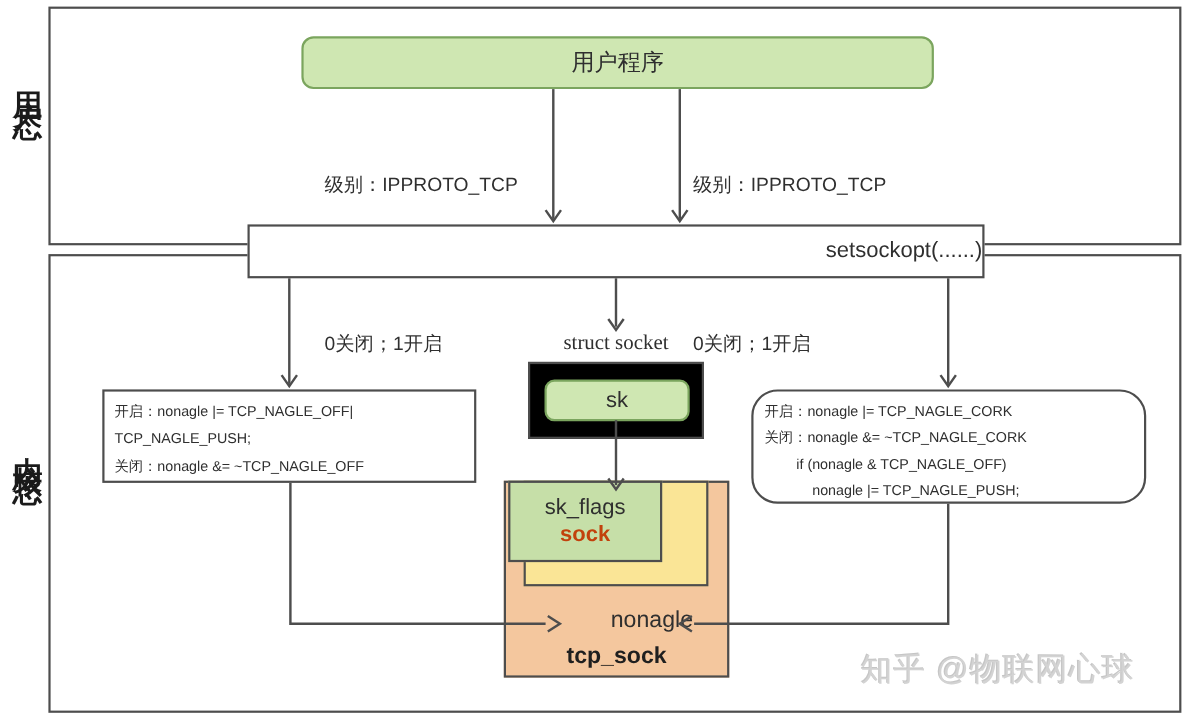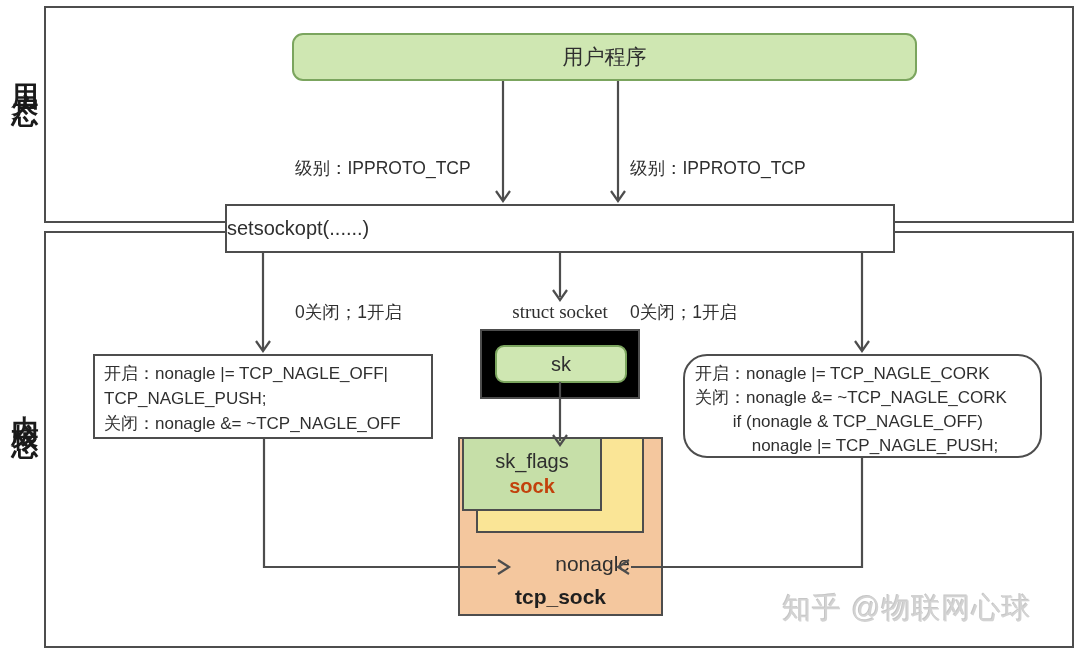--- a/index.html
+++ b/index.html
@@ -39,40 +39,40 @@
     position: absolute;
     background: #cfe7b2;
     border: 2px solid #7ba55e;
     border-radius: 11px;
     display: flex;
     align-items: center;
     justify-content: center;
     font-size: 21px;
     color: #2f2f2f;
   }
-  .user-program { left: 292px; top: 33px; width: 625px; height: 48px; }
+  .user-program { left: 274px; top: 33px; width: 575px; height: 48px; }
 
   .param-text {
     position: absolute;
     font-size: 17.5px;
     line-height: 24px;
     color: #2f2f2f;
     white-space: pre;
   }
   .param-text.left  { left: 295px; top: 108px; }
   .param-text.right { left: 630px; top: 108px; }
 
   .setsockopt-box {
     position: absolute;
     left: 225px; top: 204px; width: 670px; height: 49px;
     background: #ffffff;
     border: 2px solid #4d4d4d;
     display: flex;
     align-items: center;
-    justify-content: flex-start;
+    justify-content: flex-end;
     font-size: 20px;
     color: #2f2f2f;
     z-index: 5;
   }
 
   .struct-socket-title {
     position: absolute;
     left: 460px; top: 301px; width: 200px;
     text-align: center;
     font-size: 19px;
@@ -91,21 +91,21 @@
     position: absolute;
     left: 13px; top: 14px; width: 132px; height: 38px;
     border-radius: 9px;
     font-size: 20px;
   }
 
   .code-box {
     position: absolute;
     background: #ffffff;
     border: 2px solid #4d4d4d;
-    font-size: 17px;
+    font-size: 13px;
     color: #2f2f2f;
     z-index: 4;
   }
   .code-box .line { white-space: pre; }
   .code-box.left  { left: 93px;  top: 354px; width: 340px; height: 85px;  padding: 5px 9px;  line-height: 25px; }
   .code-box.right { left: 683px; top: 354px; width: 359px; height: 104px; padding: 6px 10px; line-height: 24px; border-radius: 24px; }
 
   .tcp-sock-box {
     position: absolute;
     left: 458px; top: 437px; width: 205px; height: 179px;

